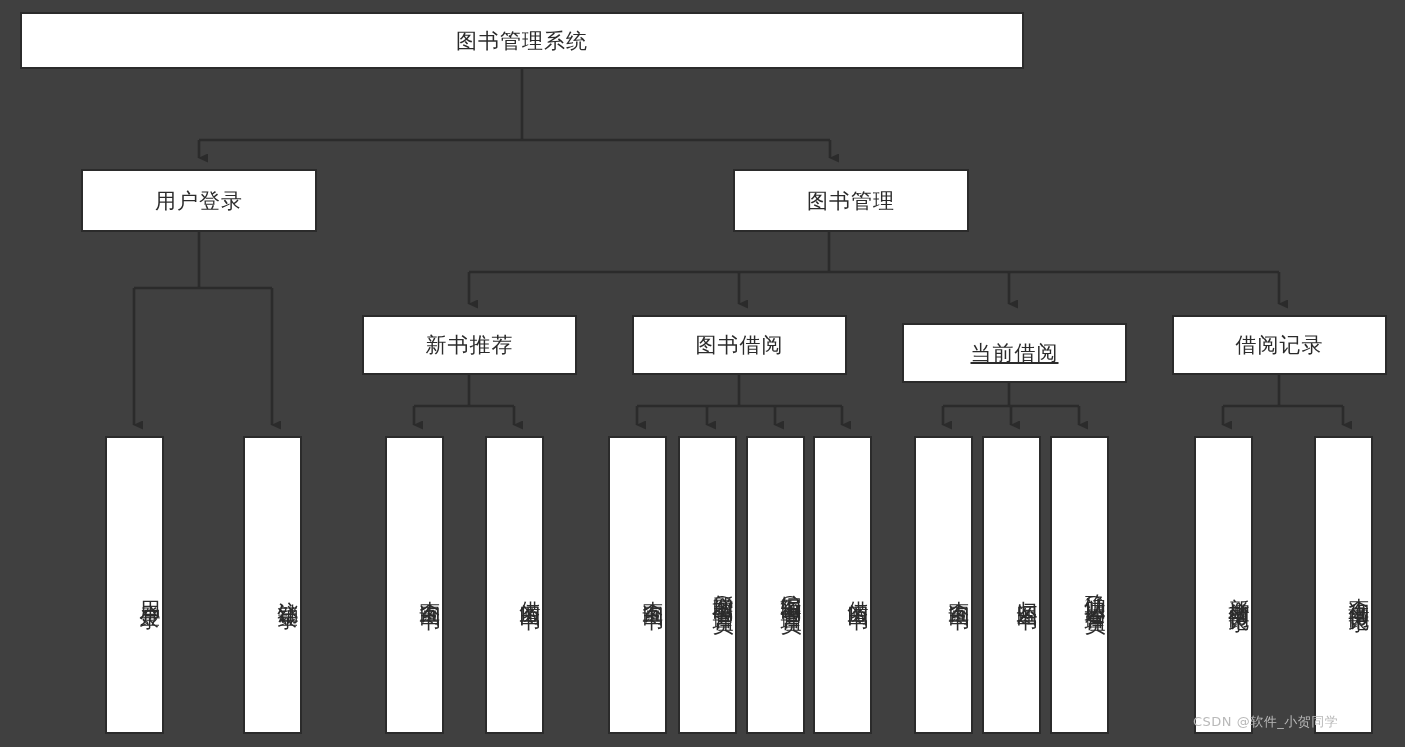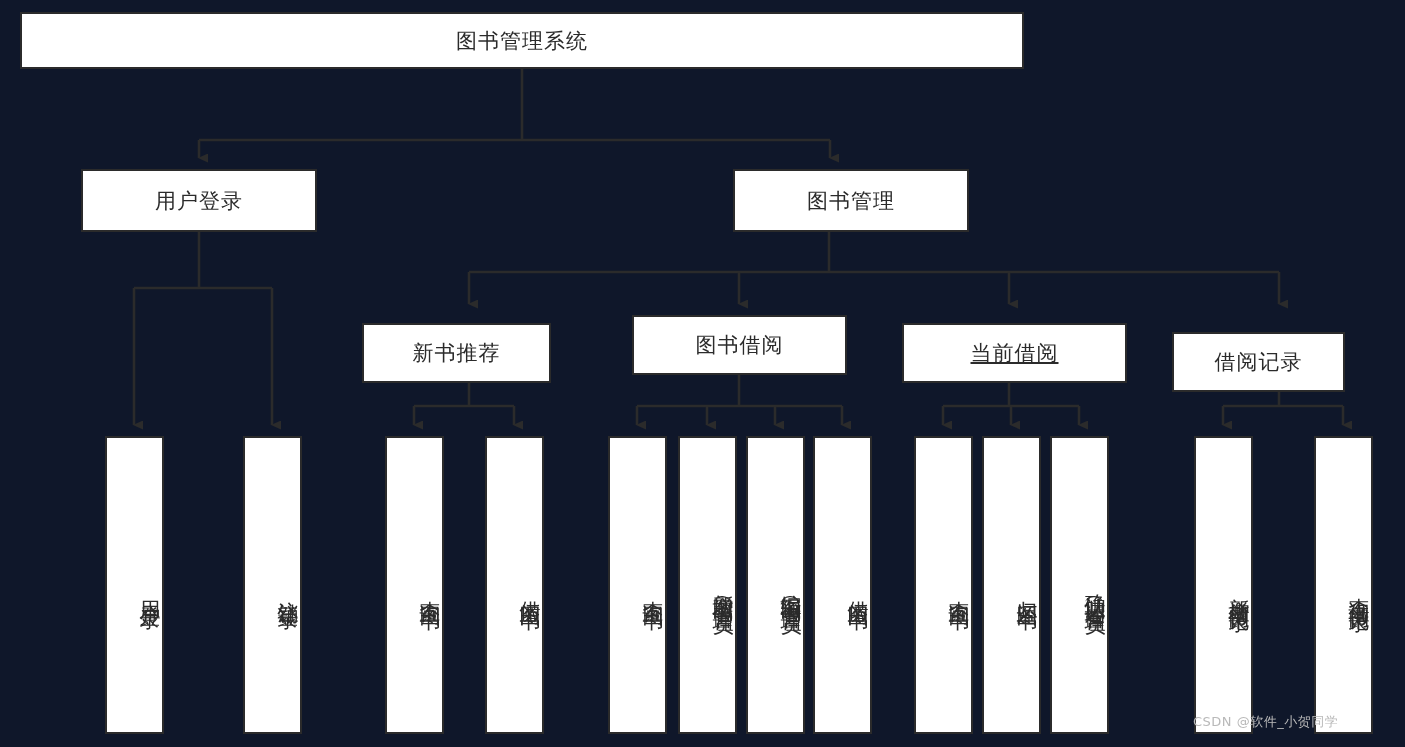--- a/index.html
+++ b/index.html
@@ -1,18 +1,18 @@
 <!DOCTYPE html>
 <html><head>
 <meta charset="utf-8">
 <style>
   html,body{margin:0;padding:0;background:#ffffff;}
   body{width:1405px;height:747px;overflow:hidden;
        font-family:"DejaVu Sans","Liberation Sans",sans-serif;}
-  #stage{position:relative;width:1405px;height:747px;background:#0f172a;}
+  #stage{position:relative;width:1405px;height:747px;background:#404040;}
   svg.links{position:absolute;left:0;top:0;width:1405px;height:747px;pointer-events:none;}
   .node{position:absolute;box-sizing:border-box;background:#ffffff;
         border:2px solid #2b2b2b;display:flex;align-items:center;
         justify-content:center;color:#2b2b2b;}
   .node.h{font-size:21px;letter-spacing:1px;white-space:nowrap;}
   .node.v{writing-mode:vertical-rl;text-orientation:upright;
           font-size:21px;letter-spacing:3px;line-height:1.15;
           padding-top:10px;align-items:flex-start;justify-content:center;}
   .lvl1{font-size:22px;}
   .watermark{position:absolute;left:1193px;top:713px;font-size:13px;
@@ -71,24 +71,24 @@
       <path d="M1223,406 L1223,425" marker-end="url(#arw)"></path>
       <path d="M1343,406 L1343,425" marker-end="url(#arw)"></path>
     </g>
   </svg>
 
   <div class="node h lvl1" style="left:20px;top:12px;width:1004px;height:57px;">图书管理系统</div>
 
   <div class="node h" style="left:81px;top:169px;width:236px;height:63px;">用户登录</div>
   <div class="node h" style="left:733px;top:169px;width:236px;height:63px;">图书管理</div>
 
-  <div class="node h" style="left:362px;top:315px;width:189px;height:60px;margin-top:8px;">新书推荐</div>
+  <div class="node h" style="left:362px;top:315px;width:215px;height:60px;">新书推荐</div>
   <div class="node h" style="left:632px;top:315px;width:215px;height:60px;">图书借阅</div>
   <div class="node h" style="left:902px;top:323px;width:225px;height:60px;text-decoration:underline;">当前借阅</div>
-  <div class="node h" style="left:1172px;top:332px;width:173px;height:60px;">借阅记录</div>
+  <div class="node h" style="left:1172px;top:315px;width:215px;height:60px;">借阅记录</div>
 
   <div class="node v" style="left:105px;top:436px;width:59px;height:298px;">用户登录</div>
   <div class="node v" style="left:243px;top:436px;width:59px;height:298px;">注销登录</div>
 
   <div class="node v" style="left:385px;top:436px;width:59px;height:298px;">查询图书</div>
   <div class="node v" style="left:485px;top:436px;width:59px;height:298px;">借阅图书</div>
 
   <div class="node v" style="left:608px;top:436px;width:59px;height:298px;">查询图书</div>
   <div class="node v" style="left:678px;top:436px;width:59px;height:298px;">新增图书（管理员）</div>
   <div class="node v" style="left:746px;top:436px;width:59px;height:298px;">编辑图书（管理员）</div>

